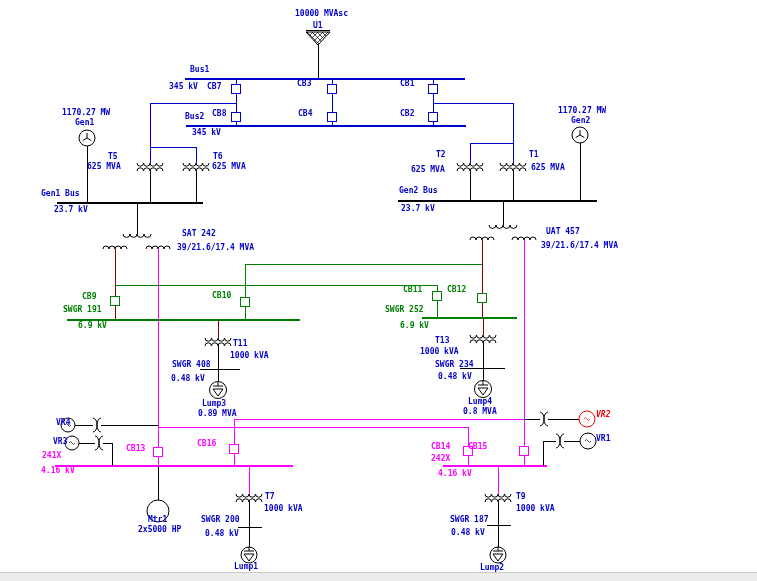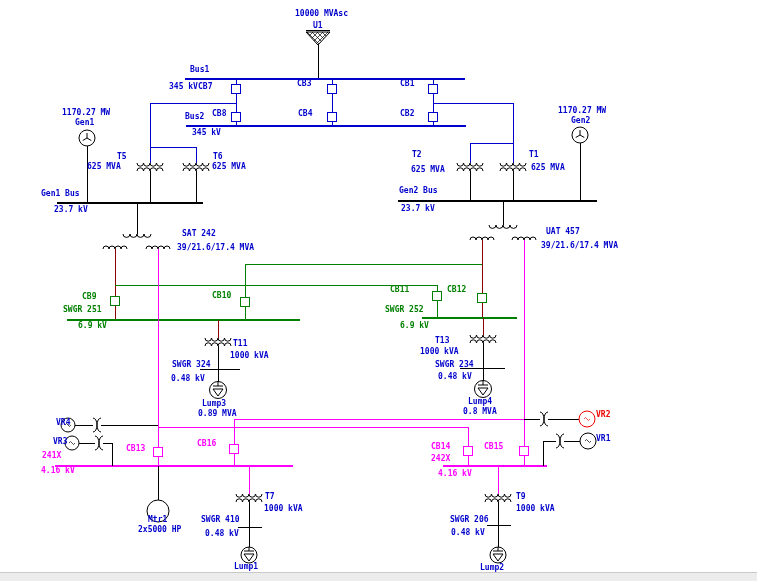--- a/index.html
+++ b/index.html
@@ -4,21 +4,21 @@
 <style>
   html,body{margin:0;padding:0;background:#fff;}
   .canvas{position:relative;width:757px;height:581px;background:#ffffff;overflow:hidden;
           font-family:"DejaVu Sans Mono","Liberation Mono",monospace;}
   svg{position:absolute;left:0;top:0;}
   svg .ln{shape-rendering:crispEdges;}
   .lbl{position:absolute;font-size:8px;font-weight:bold;line-height:9px;white-space:nowrap;}
   .c-hv{color:var(--hv,#0000cc);}
   .c-mv{color:var(--mv,#008000);}
   .c-tie{color:var(--lv_tie,#ff00ff);}
-  .c-alert{color:var(--alert,#ee0000);}
+  .c-alert{color:var(--alert,#ee0000);font-style:italic;}
   .s-hv{stroke:var(--hv,#0000cc);}
   .s-blk{stroke:#000000;}
   .s-mv{stroke:var(--mv,#008000);}
   .s-dr{stroke:var(--feeder,#8b0000);}
   .s-mg{stroke:var(--lv_tie,#ff00ff);}
   .s-rd{stroke:var(--alert,#ee0000);}
   .bottom-strip{position:absolute;left:0;top:572px;width:757px;height:9px;
                 background:#ececec;border-top:1px solid #c9c9c9;box-sizing:border-box;}
 </style>
 </head>
@@ -214,97 +214,97 @@
 </svg>
 
 <div class="lbl c-hv" style="left:295px;top:9px">10000 MVAsc</div>
 <div class="lbl c-hv" style="left:313px;top:21px">U1</div>
 
 <div class="lbl c-hv" style="left:190px;top:65px">Bus1</div>
 <div class="lbl c-hv" style="left:169px;top:82px">345 kV</div>
 <div class="lbl c-hv" style="left:185px;top:112px">Bus2</div>
 <div class="lbl c-hv" style="left:192px;top:128px">345 kV</div>
 
-<div class="lbl c-hv" style="left:198px;top:82px">CB7</div>
+<div class="lbl c-hv" style="left:207px;top:82px">CB7</div>
 <div class="lbl c-hv" style="left:297px;top:79px">CB3</div>
 <div class="lbl c-hv" style="left:400px;top:79px">CB1</div>
 <div class="lbl c-hv" style="left:212px;top:109px">CB8</div>
 <div class="lbl c-hv" style="left:298px;top:109px">CB4</div>
 <div class="lbl c-hv" style="left:400px;top:109px">CB2</div>
 
 <div class="lbl c-hv" style="left:62px;top:108px">1170.27 MW</div>
 <div class="lbl c-hv" style="left:75px;top:118px">Gen1</div>
 <div class="lbl c-hv" style="left:558px;top:106px">1170.27 MW</div>
 <div class="lbl c-hv" style="left:571px;top:116px">Gen2</div>
 
-<div class="lbl c-hv" style="left:117px;top:152px">T5</div>
+<div class="lbl c-hv" style="left:108px;top:152px">T5</div>
 <div class="lbl c-hv" style="left:87px;top:162px">625 MVA</div>
 <div class="lbl c-hv" style="left:213px;top:152px">T6</div>
 <div class="lbl c-hv" style="left:212px;top:162px">625 MVA</div>
-<div class="lbl c-hv" style="left:412px;top:150px">T2</div>
+<div class="lbl c-hv" style="left:436px;top:150px">T2</div>
 <div class="lbl c-hv" style="left:411px;top:165px">625 MVA</div>
 <div class="lbl c-hv" style="left:529px;top:150px">T1</div>
 <div class="lbl c-hv" style="left:531px;top:163px">625 MVA</div>
 
 <div class="lbl c-hv" style="left:41px;top:189px">Gen1 Bus</div>
 <div class="lbl c-hv" style="left:54px;top:205px">23.7 kV</div>
 <div class="lbl c-hv" style="left:399px;top:186px">Gen2 Bus</div>
 <div class="lbl c-hv" style="left:401px;top:204px">23.7 kV</div>
 
 <div class="lbl c-hv" style="left:182px;top:229px">SAT 242</div>
 <div class="lbl c-hv" style="left:177px;top:243px">39/21.6/17.4 MVA</div>
 <div class="lbl c-hv" style="left:546px;top:227px">UAT 457</div>
 <div class="lbl c-hv" style="left:541px;top:241px">39/21.6/17.4 MVA</div>
 
 <div class="lbl c-mv" style="left:82px;top:292px">CB9</div>
-<div class="lbl c-mv" style="left:63px;top:305px">SWGR 251</div>
+<div class="lbl c-mv" style="left:63px;top:305px">SWGR 191</div>
 <div class="lbl c-mv" style="left:78px;top:321px">6.9 kV</div>
 <div class="lbl c-mv" style="left:212px;top:291px">CB10</div>
-<div class="lbl c-mv" style="left:390px;top:285px">CB11</div>
+<div class="lbl c-mv" style="left:403px;top:285px">CB11</div>
 <div class="lbl c-mv" style="left:447px;top:285px">CB12</div>
 <div class="lbl c-mv" style="left:385px;top:305px">SWGR 252</div>
 <div class="lbl c-mv" style="left:400px;top:321px">6.9 kV</div>
 
 <div class="lbl c-hv" style="left:233px;top:339px">T11</div>
 <div class="lbl c-hv" style="left:230px;top:351px">1000 kVA</div>
-<div class="lbl c-hv" style="left:172px;top:360px">SWGR 324</div>
+<div class="lbl c-hv" style="left:172px;top:360px">SWGR 408</div>
 <div class="lbl c-hv" style="left:171px;top:374px">0.48 kV</div>
 <div class="lbl c-hv" style="left:202px;top:399px">Lump3</div>
 <div class="lbl c-hv" style="left:198px;top:409px">0.89 MVA</div>
 
 <div class="lbl c-hv" style="left:435px;top:336px">T13</div>
 <div class="lbl c-hv" style="left:420px;top:347px">1000 kVA</div>
 <div class="lbl c-hv" style="left:435px;top:360px">SWGR 234</div>
 <div class="lbl c-hv" style="left:438px;top:372px">0.48 kV</div>
 <div class="lbl c-hv" style="left:468px;top:397px">Lump4</div>
 <div class="lbl c-hv" style="left:463px;top:407px">0.8 MVA</div>
 
 <div class="lbl c-hv" style="left:56px;top:418px">VR4</div>
 <div class="lbl c-hv" style="left:53px;top:437px">VR3</div>
 <div class="lbl c-alert" style="left:596px;top:410px">VR2</div>
 <div class="lbl c-hv" style="left:596px;top:434px">VR1</div>
 
 <div class="lbl c-tie" style="left:126px;top:444px">CB13</div>
 <div class="lbl c-tie" style="left:197px;top:439px">CB16</div>
 <div class="lbl c-tie" style="left:431px;top:442px">CB14</div>
-<div class="lbl c-tie" style="left:484px;top:442px">CB15</div>
+<div class="lbl c-tie" style="left:468px;top:442px">CB15</div>
 <div class="lbl c-tie" style="left:42px;top:451px">241X</div>
 <div class="lbl c-tie" style="left:41px;top:466px">4.16 kV</div>
 <div class="lbl c-tie" style="left:431px;top:454px">242X</div>
 <div class="lbl c-tie" style="left:438px;top:469px">4.16 kV</div>
 
 <div class="lbl c-hv" style="left:148px;top:515px">Mtr1</div>
 <div class="lbl c-hv" style="left:138px;top:525px">2x5000 HP</div>
 
 <div class="lbl c-hv" style="left:265px;top:492px">T7</div>
 <div class="lbl c-hv" style="left:264px;top:504px">1000 kVA</div>
-<div class="lbl c-hv" style="left:201px;top:515px">SWGR 410</div>
+<div class="lbl c-hv" style="left:201px;top:515px">SWGR 200</div>
 <div class="lbl c-hv" style="left:205px;top:529px">0.48 kV</div>
 <div class="lbl c-hv" style="left:234px;top:562px">Lump1</div>
 
 <div class="lbl c-hv" style="left:516px;top:492px">T9</div>
 <div class="lbl c-hv" style="left:516px;top:504px">1000 kVA</div>
-<div class="lbl c-hv" style="left:450px;top:515px">SWGR 206</div>
+<div class="lbl c-hv" style="left:450px;top:515px">SWGR 187</div>
 <div class="lbl c-hv" style="left:451px;top:528px">0.48 kV</div>
 <div class="lbl c-hv" style="left:480px;top:563px">Lump2</div>
 
 <div class="bottom-strip"></div>
 </div>
 
 </body></html>

